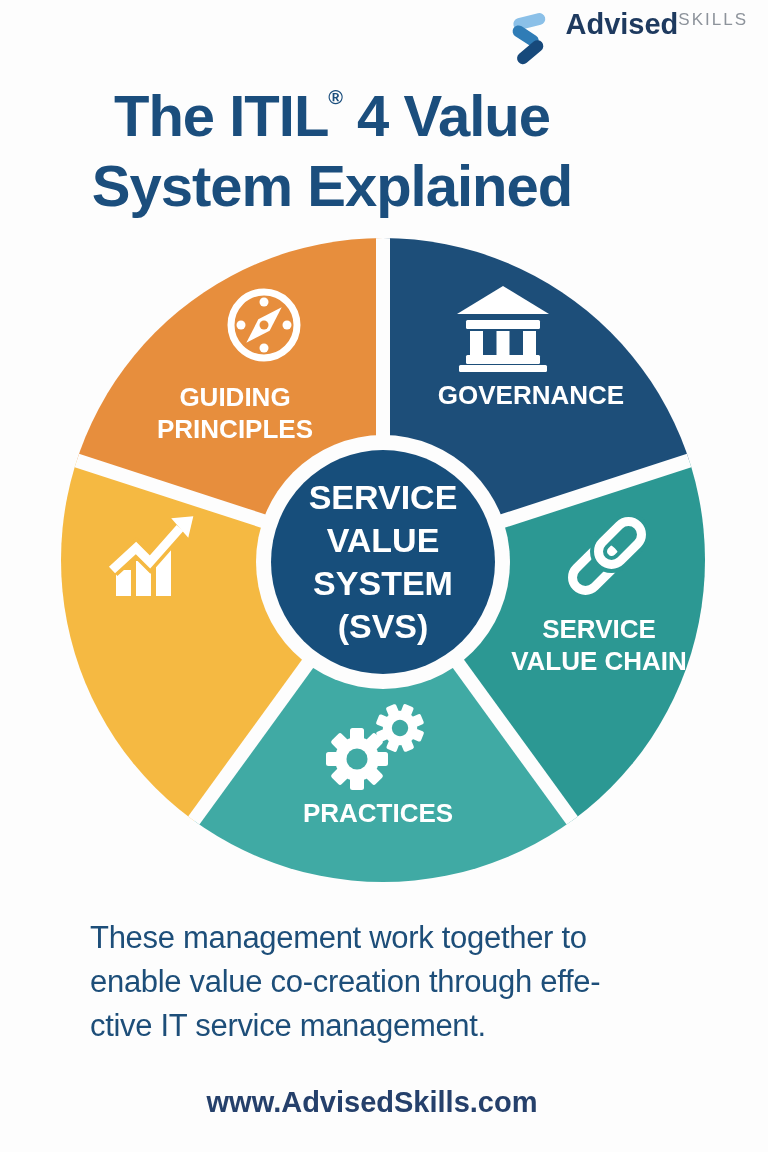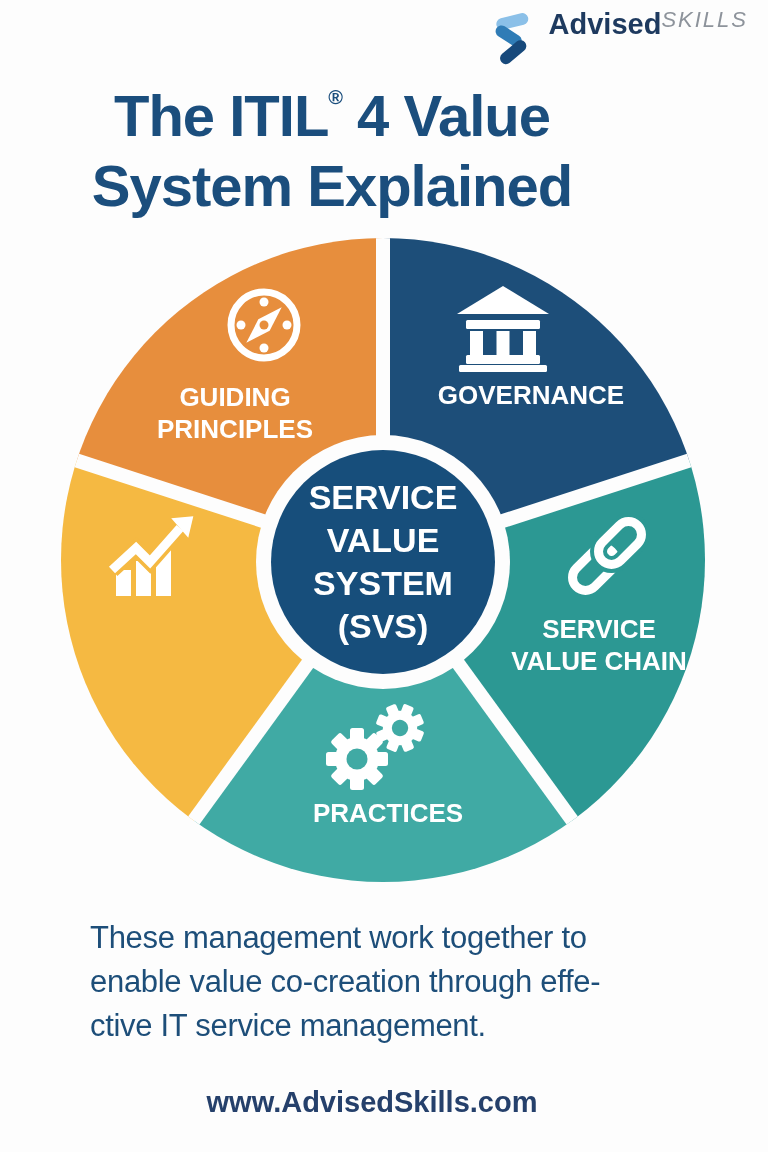--- a/index.html
+++ b/index.html
@@ -9,21 +9,21 @@
     background:#fdfdfd;
     font-family:"Liberation Sans", sans-serif;
     overflow:hidden;
   }
 
   
   .logo { position:absolute; top:10px; right:20px; display:flex; align-items:flex-start; gap:6px; }
   .logo svg { width:56px; height:60px; }
   .logo-text { display:flex; }
   .logo-word { font-size:29px; font-weight:bold; color:#1e3a5f; line-height:28px; }
-  .logo-sub  { font-size:22px; font-style:italic; color:#8d939b; letter-spacing:2px; line-height:20px; }
+  .logo-sub  { font-size:17px; color:#8d939b; letter-spacing:2px; line-height:20px; }
 
   
   .title {
     position:absolute; top:62px; left:0; width:664px;
     text-align:center; font-weight:bold; font-size:58px; line-height:70px;
     letter-spacing:-1px;
   }
   .title sup { font-size:20px; vertical-align:32px; letter-spacing:0; }
   .title .t-part2 { margin-left:14px; }
 
@@ -175,21 +175,21 @@
     <span style="display:block">GUIDING</span>
     <span style="display:block">PRINCIPLES</span>
   </div>
   <div class="seg-label" style="left:470px; top:141px;">
     <span style="display:block">GOVERNANCE</span>
   </div>
   <div class="seg-label" style="left:538px; top:375px;">
     <span style="display:block">SERVICE</span>
     <span style="display:block">VALUE CHAIN</span>
   </div>
-  <div class="seg-label" style="left:317px; top:559px;margin-left:10px;">
+  <div class="seg-label" style="left:317px; top:559px;">
     <span style="display:block">PRACTICES</span>
   </div>
 
   <div class="hub-ring"></div>
   <div class="hub" style="background: rgb(23, 78, 123);">
     <span>SERVICE</span>
     <span>VALUE</span>
     <span>SYSTEM</span>
     <span>(SVS)</span>
   </div>

